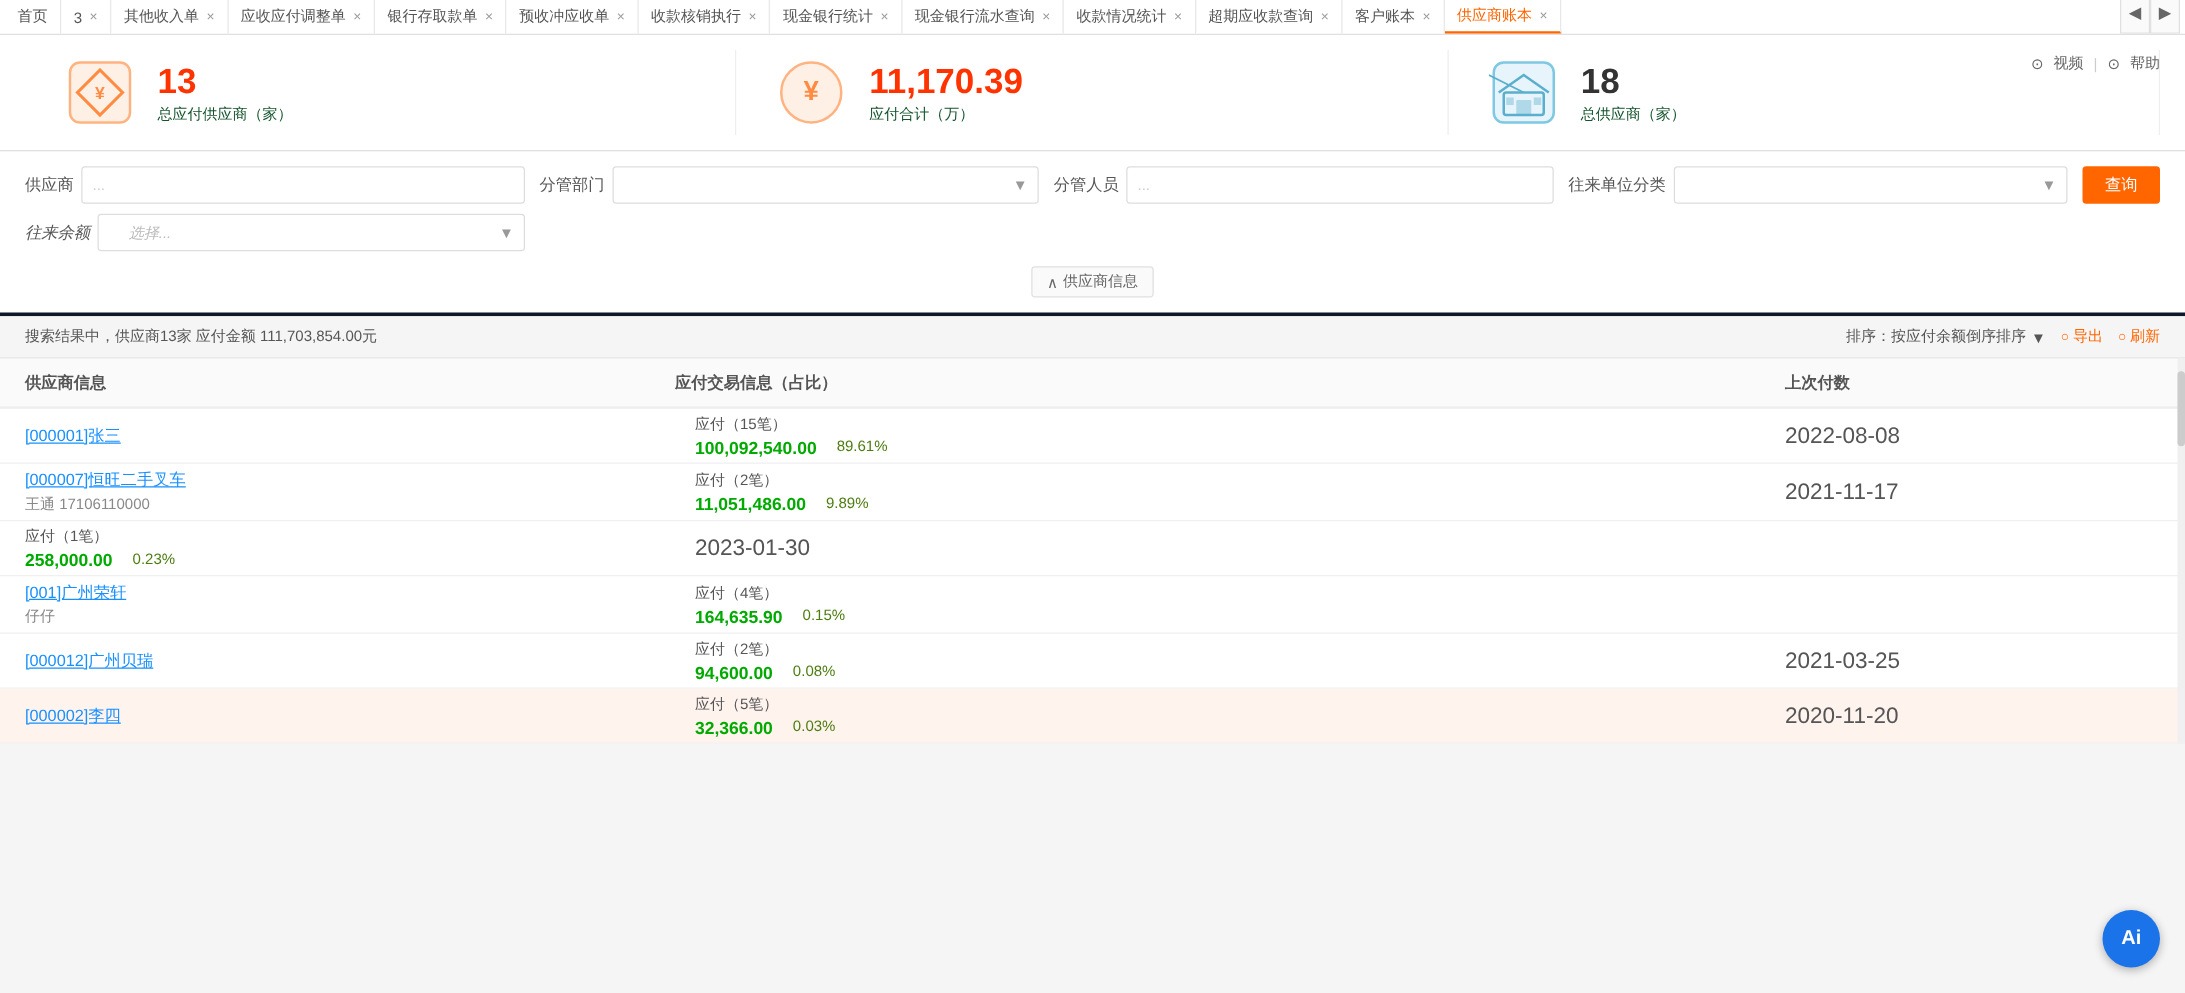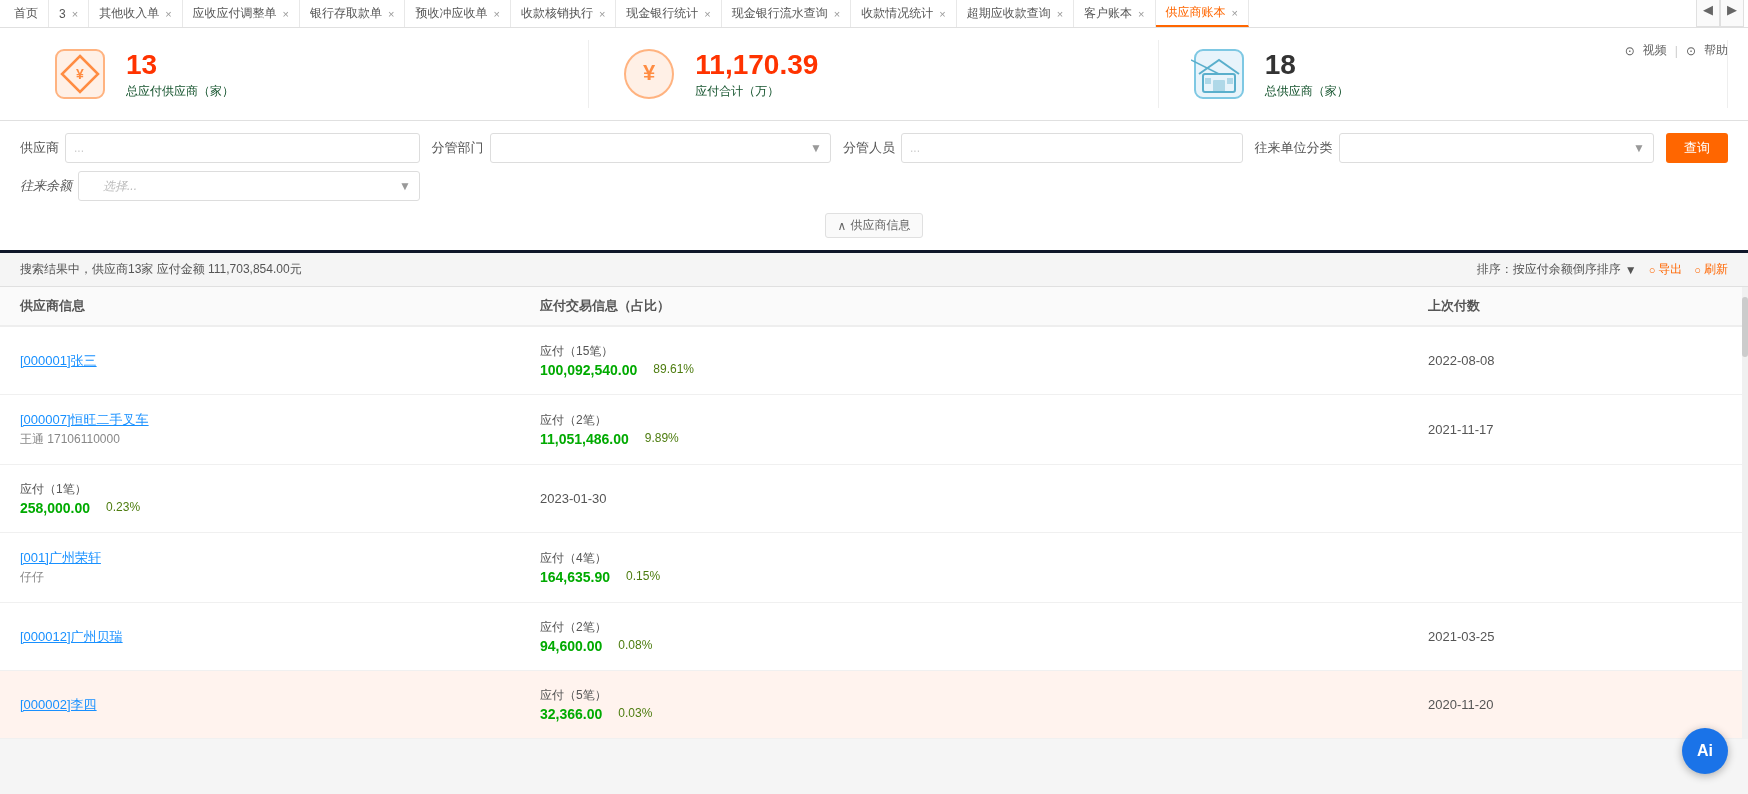--- a/index.html
+++ b/index.html
@@ -218,41 +218,42 @@
       padding: 10px 20px;
       border-bottom: 2px solid #eee;
       font-weight: bold;
       color: #555;
       font-size: 13px;
       background: #fafafa;
     }
     .table-row {
       display: grid;
       grid-template-columns: 520px 1fr 300px;
-      padding: 16px 20px;
+      padding: 4px 20px;
       border-bottom: 1px solid #f0f0f0;
       align-items: center;
+      gap: 16px;
     }
     .table-row.highlighted { background: #fff3ee; }
     .supplier-name {
       color: #1890ff;
       text-decoration: underline;
       cursor: pointer;
       font-size: 13px;
     }
     .supplier-sub {
       font-size: 12px;
       color: #888;
       margin-top: 2px;
     }
     .tx-label { font-size: 12px; color: #555; }
     .tx-amount { font-size: 14px; color: #00aa00; font-weight: bold; margin-top: 2px; }
     .tx-percent { font-size: 12px; color: #4d7c0f; margin-left: 16px; }
     .tx-row { display: flex; align-items: center; }
-    .last-pay { font-size: 13px; color: #555; }
+    .last-pay { font-size: 18px; color: #555; }
 
     .scrollbar-area {
       position: relative;
     }
     .right-scrollbar {
       position: absolute;
       right: 0;
       top: 0;
       width: 6px;
       height: 100%;

